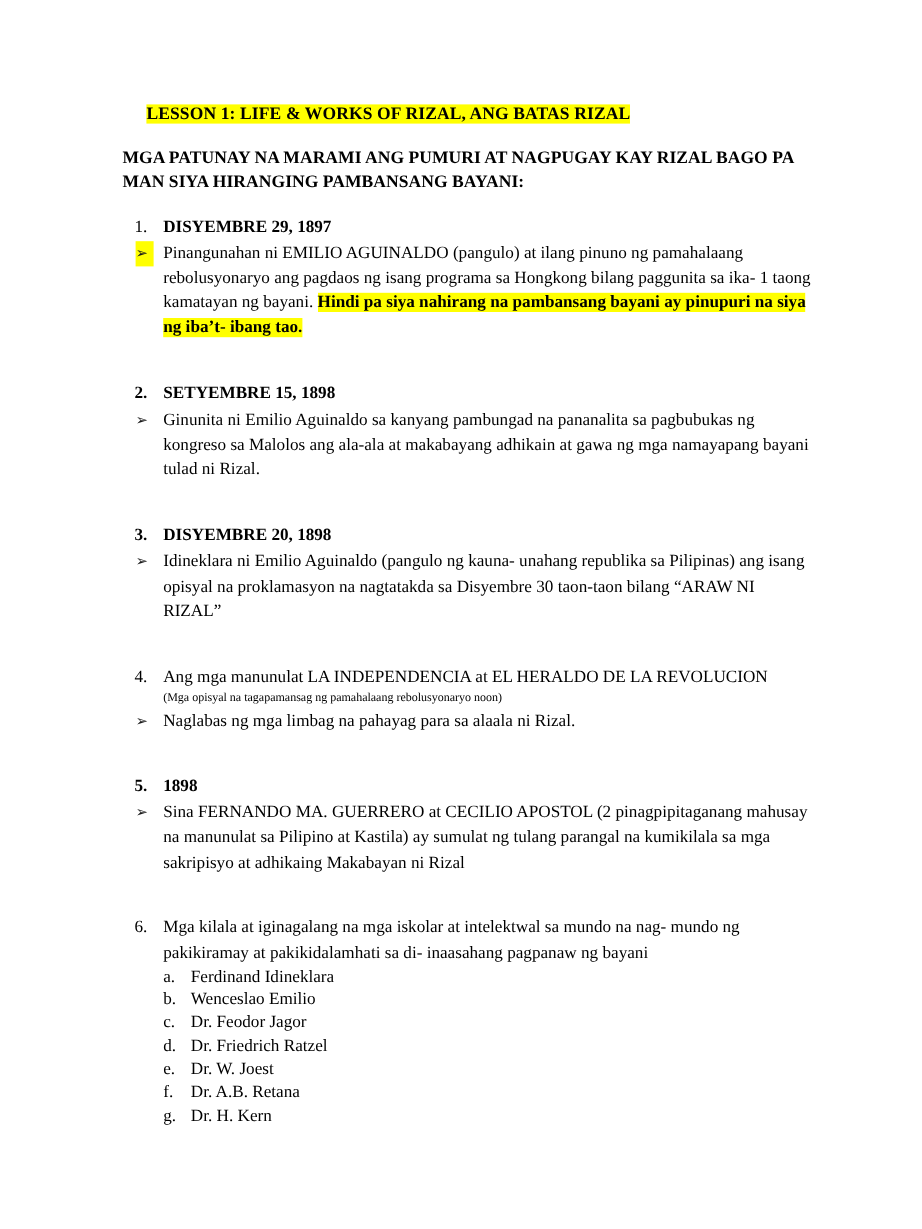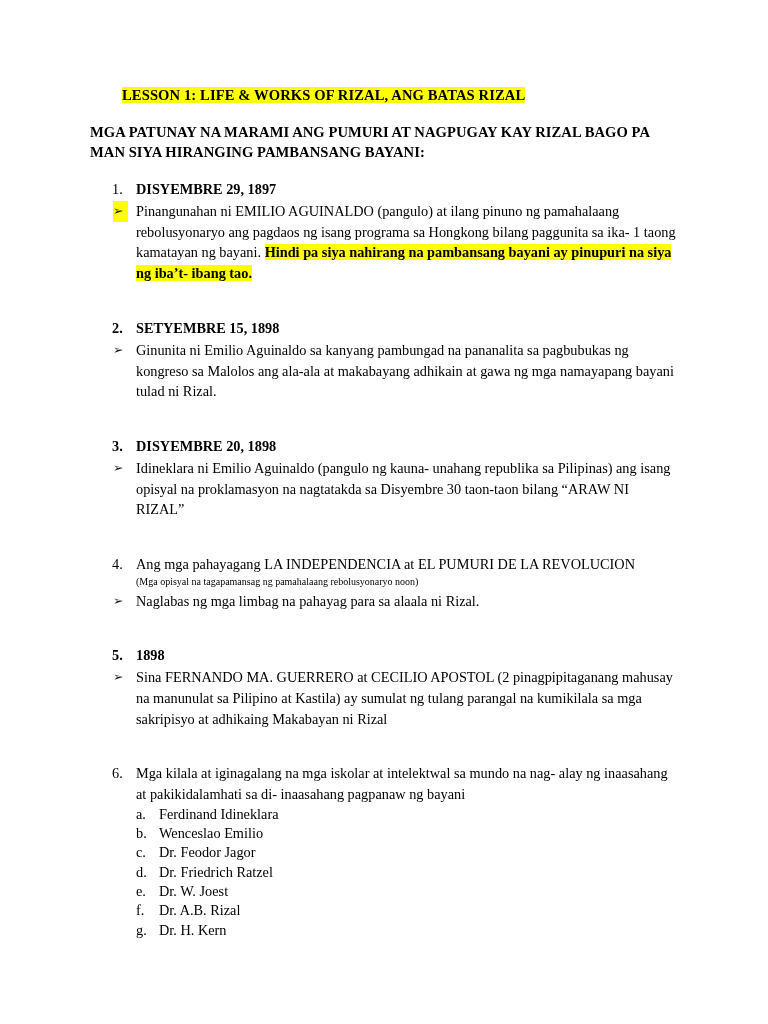--- a/index.html
+++ b/index.html
@@ -30,21 +30,21 @@
     letter-spacing: 0.1px;
     padding-left: 32px;
   }
   .hl {
     background: #ffff00;
   }
   .subtitle {
     font-size: 14.6px;
     font-weight: bold;
     line-height: 1.42;
-    margin: 0 0 16px 0;
+    margin: 0 0 16px 12px;
     letter-spacing: 0.05px;
     max-width: 586px;
   }
   ol.main-list {
     list-style: none;
     margin: 0;
     padding: 0;
   }
   .block {
     margin: 0 0 34px 0;
@@ -165,21 +165,21 @@
       </div>
       <div class="bullet-row">
         <span class="arrow">➢</span>
         <span class="btext">Idineklara ni Emilio Aguinaldo (pangulo ng kauna- unahang republika sa Pilipinas) ang isang opisyal na proklamasyon na nagtatakda sa Disyembre 30 taon-taon bilang “ARAW NI RIZAL”</span>
       </div>
     </li>
 
     <li class="block">
       <div class="num-row">
         <span class="num">4.</span>
-        <span class="num-text">Ang mga pahayagang LA INDEPENDENCIA at EL PUMURI DE LA REVOLUCION</span>
+        <span class="num-text">Ang mga manunulat LA INDEPENDENCIA at EL HERALDO DE LA REVOLUCION</span>
       </div>
       <div class="plain-sub">(Mga opisyal na tagapamansag ng pamahalaang rebolusyonaryo noon)</div>
       <div class="bullet-row">
         <span class="arrow">➢</span>
         <span class="btext">Naglabas ng mga limbag na pahayag para sa alaala ni Rizal.</span>
       </div>
     </li>
 
     <li class="block">
       <div class="num-row bold">
@@ -188,21 +188,21 @@
       </div>
       <div class="bullet-row">
         <span class="arrow">➢</span>
         <span class="btext">Sina FERNANDO MA. GUERRERO at CECILIO APOSTOL (2 pinagpipitaganang mahusay na manunulat sa Pilipino at Kastila) ay sumulat ng tulang parangal na kumikilala sa mga sakripisyo at adhikaing Makabayan ni Rizal</span>
       </div>
     </li>
 
     <li class="block">
       <div class="num-row">
         <span class="num">6.</span>
-        <span class="num-text">Mga kilala at iginagalang na mga iskolar at intelektwal sa mundo na nag- alay ng inaasahang at pakikidalamhati sa di- inaasahang pagpanaw ng bayani</span>
+        <span class="num-text">Mga kilala at iginagalang na mga iskolar at intelektwal sa mundo na nag- mundo ng pakikiramay at pakikidalamhati sa di- inaasahang pagpanaw ng bayani</span>
       </div>
       <ol class="sub-list">
         <li>
           <span class="letter">a.</span>
           <span>Ferdinand Idineklara</span>
         </li>
         <li>
           <span class="letter">b.</span>
           <span>Wenceslao Emilio</span>
         </li>
@@ -213,21 +213,21 @@
         <li>
           <span class="letter">d.</span>
           <span>Dr. Friedrich Ratzel</span>
         </li>
         <li>
           <span class="letter">e.</span>
           <span>Dr. W. Joest</span>
         </li>
         <li>
           <span class="letter">f.</span>
-          <span>Dr. A.B. Rizal</span>
+          <span>Dr. A.B. Retana</span>
         </li>
         <li>
           <span class="letter">g.</span>
           <span>Dr. H. Kern</span>
         </li>
       </ol>
     </li>
 
   </ol>
 </div>

